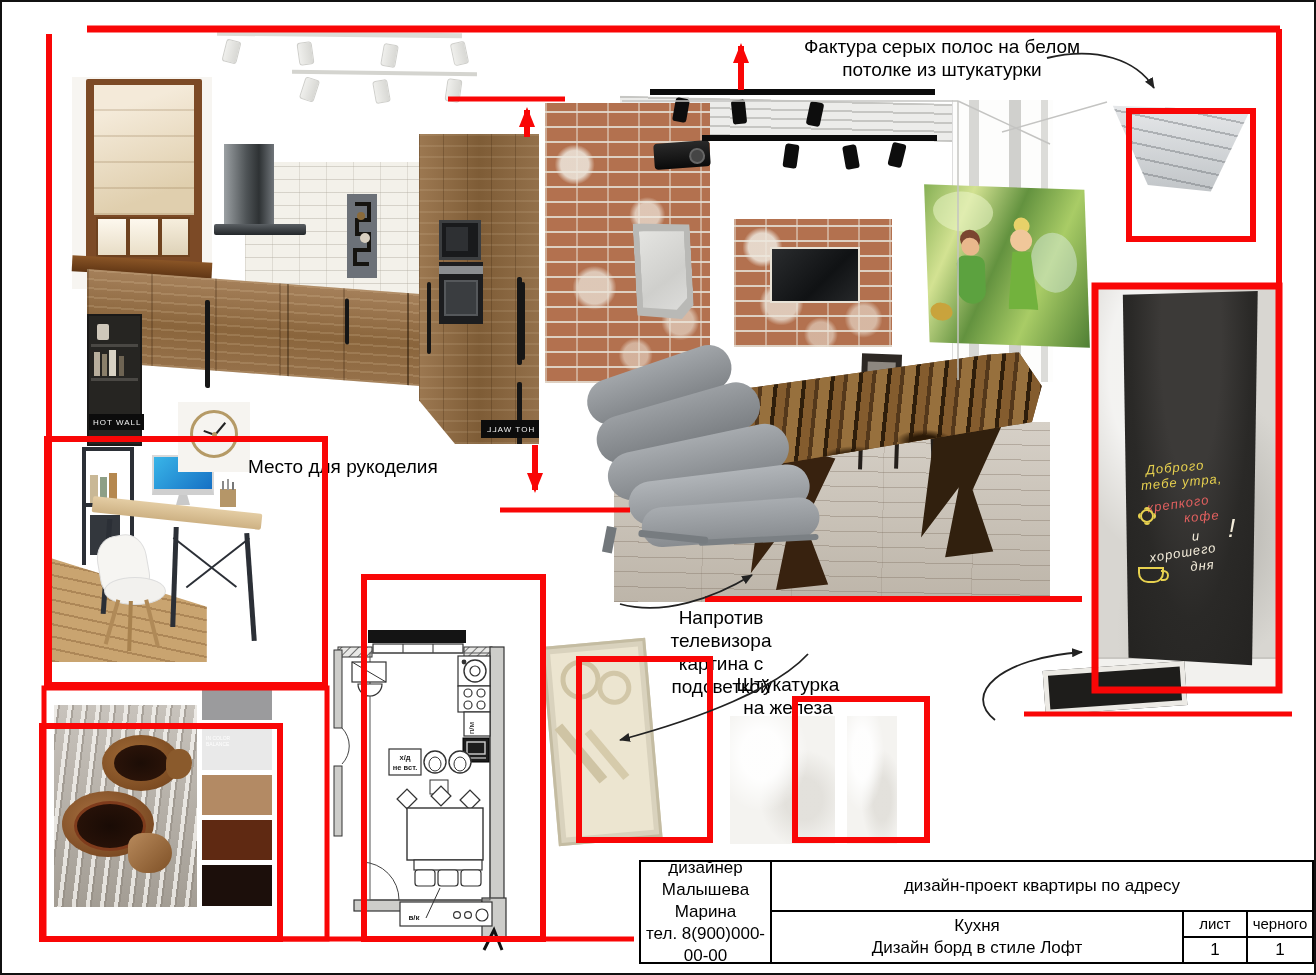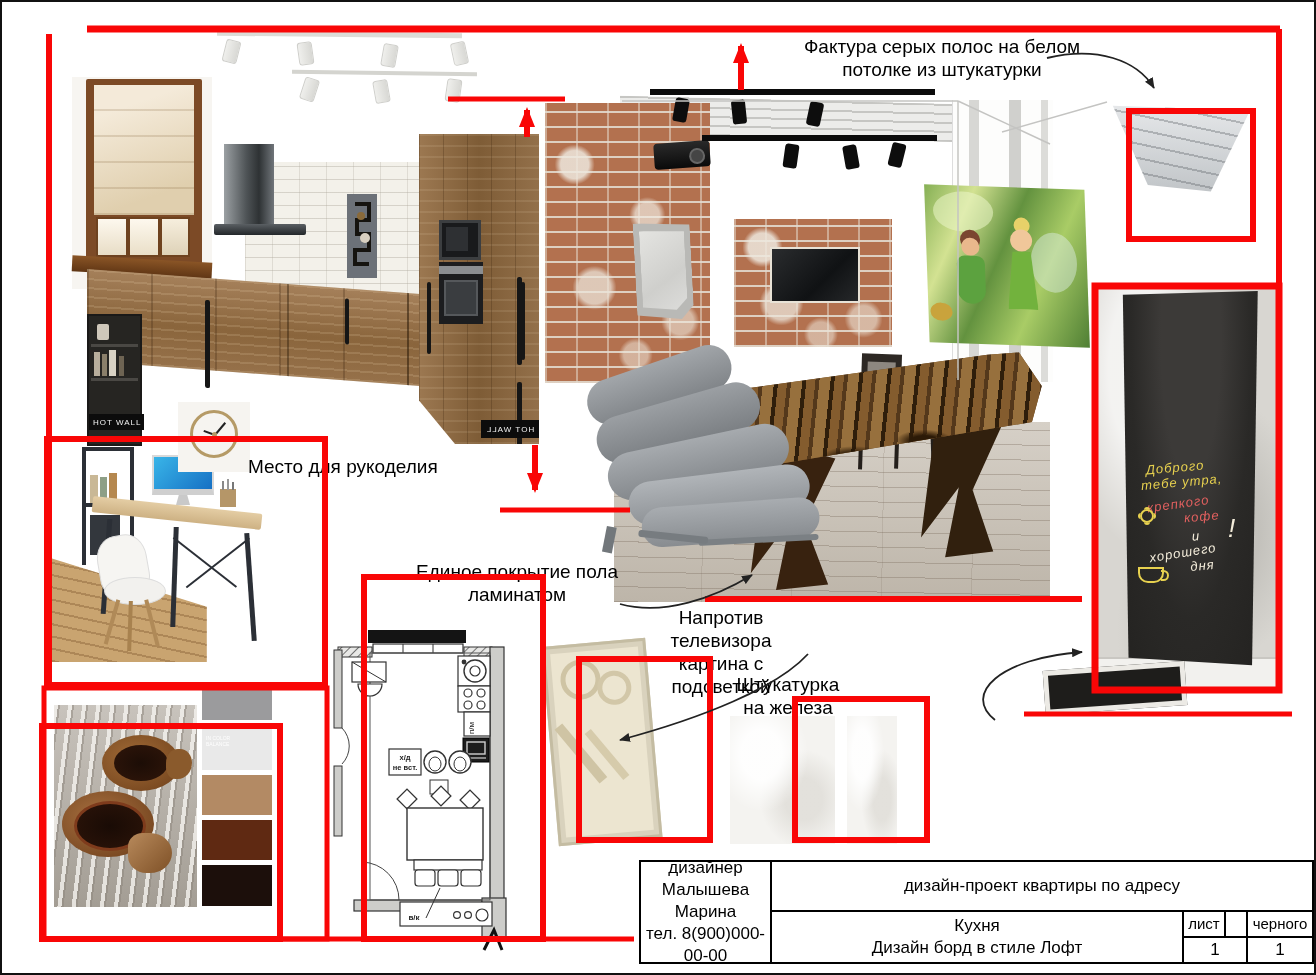--- a/index.html
+++ b/index.html
@@ -383,21 +383,20 @@
     <circle cx="480" cy="913" r="6" fill="none" stroke="#333" stroke-width="1.2"></circle>
     <path d="M482 948 L492 928 L500 948" fill="none" stroke="#111" stroke-width="3"></path>
   </svg>
 
   <div class="abs note" style="left:790px;top:33px;width:300px;">
     <div>Фактура серых полос на белом</div>
     <div>потолке из штукатурки</div>
   </div>
   <div class="abs note" style="left:246px;top:453px;white-space:nowrap;">Место для рукоделия</div>
   <div class="abs note" style="left:383px;top:558px;width:264px;">
-    <div>Единое покрытие пола ламинатом</div>
   </div>
   <div class="abs note" style="left:626px;top:604px;width:186px;">
     <div>Напротив телевизора</div>
     <div>картина с подсветкой</div>
   </div>
   <div class="abs note" style="left:731px;top:671px;width:110px;">
     <div>Штукатурка</div>
     <div>на железа</div>
   </div>
   <div class="abs note" style="left:942px;top:723px;width:350px;">
@@ -413,21 +412,21 @@
     </div>
     <div class="tb" style="left:131px;top:0;width:544px;height:52px;">
         <span>дизайн-проект квартиры по адресу</span>
       </div>
     <div class="tb" style="left:131px;top:50px;width:414px;height:54px;">
       <div>
         <div>Кухня</div>
         <div>Дизайн борд в стиле Лофт</div>
       </div>
     </div>
-    <div class="tb" style="left:543px;top:50px;width:44px;height:28px;font-size:15px;">
+    <div class="tb" style="left:543px;top:50px;width:66px;height:28px;font-size:15px;">
         <span>лист</span>
       </div>
     <div class="tb" style="left:607px;top:50px;width:68px;height:28px;font-size:15px;">
         <span>черного</span>
       </div>
     <div class="tb" style="left:543px;top:76px;width:66px;height:28px;">
         <span>1</span>
       </div>
     <div class="tb" style="left:607px;top:76px;width:68px;height:28px;">
         <span>1</span>

